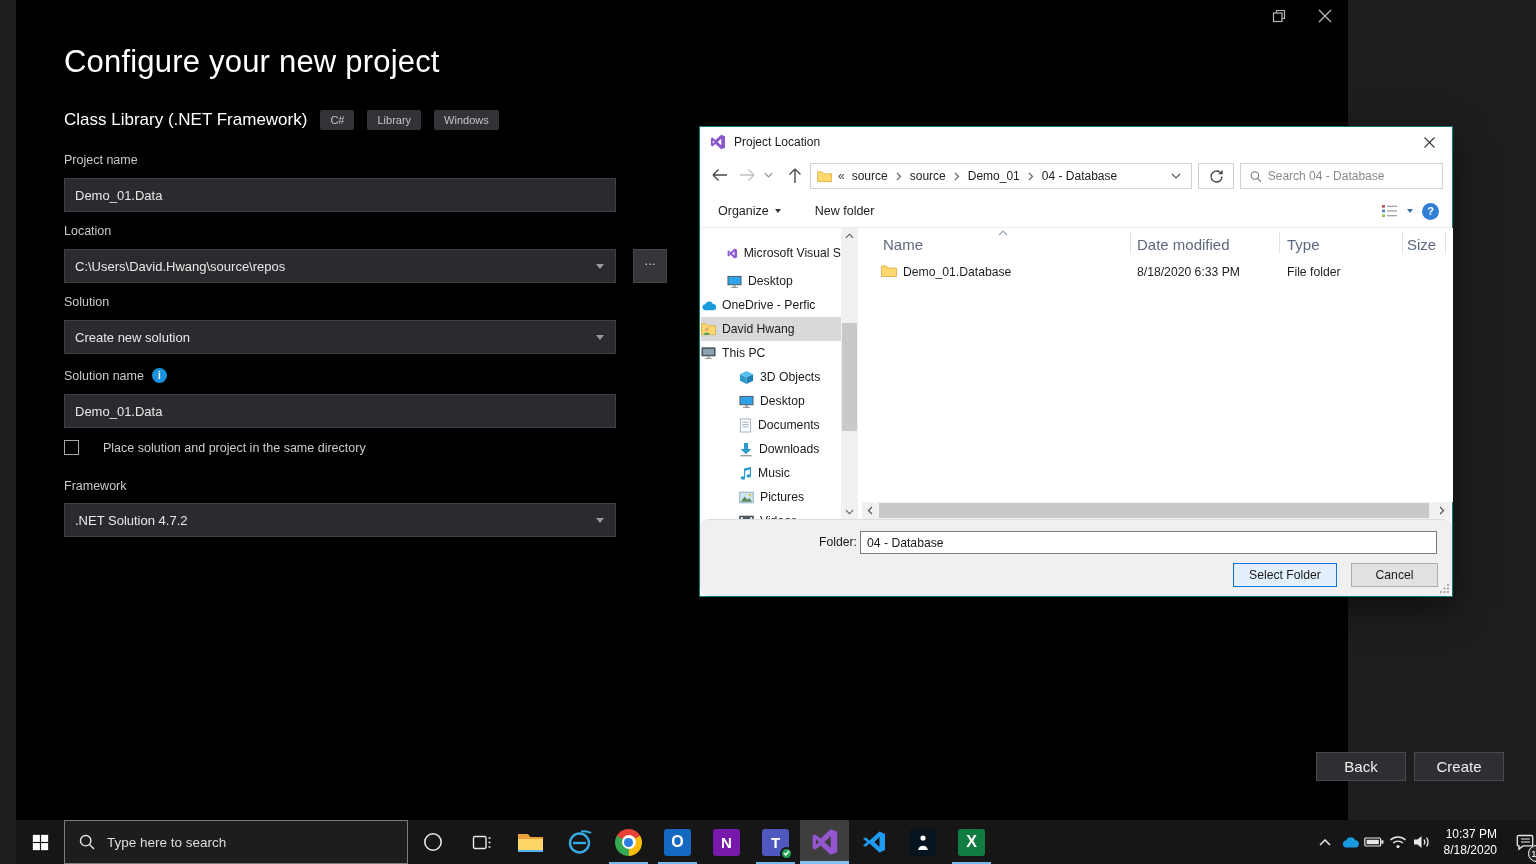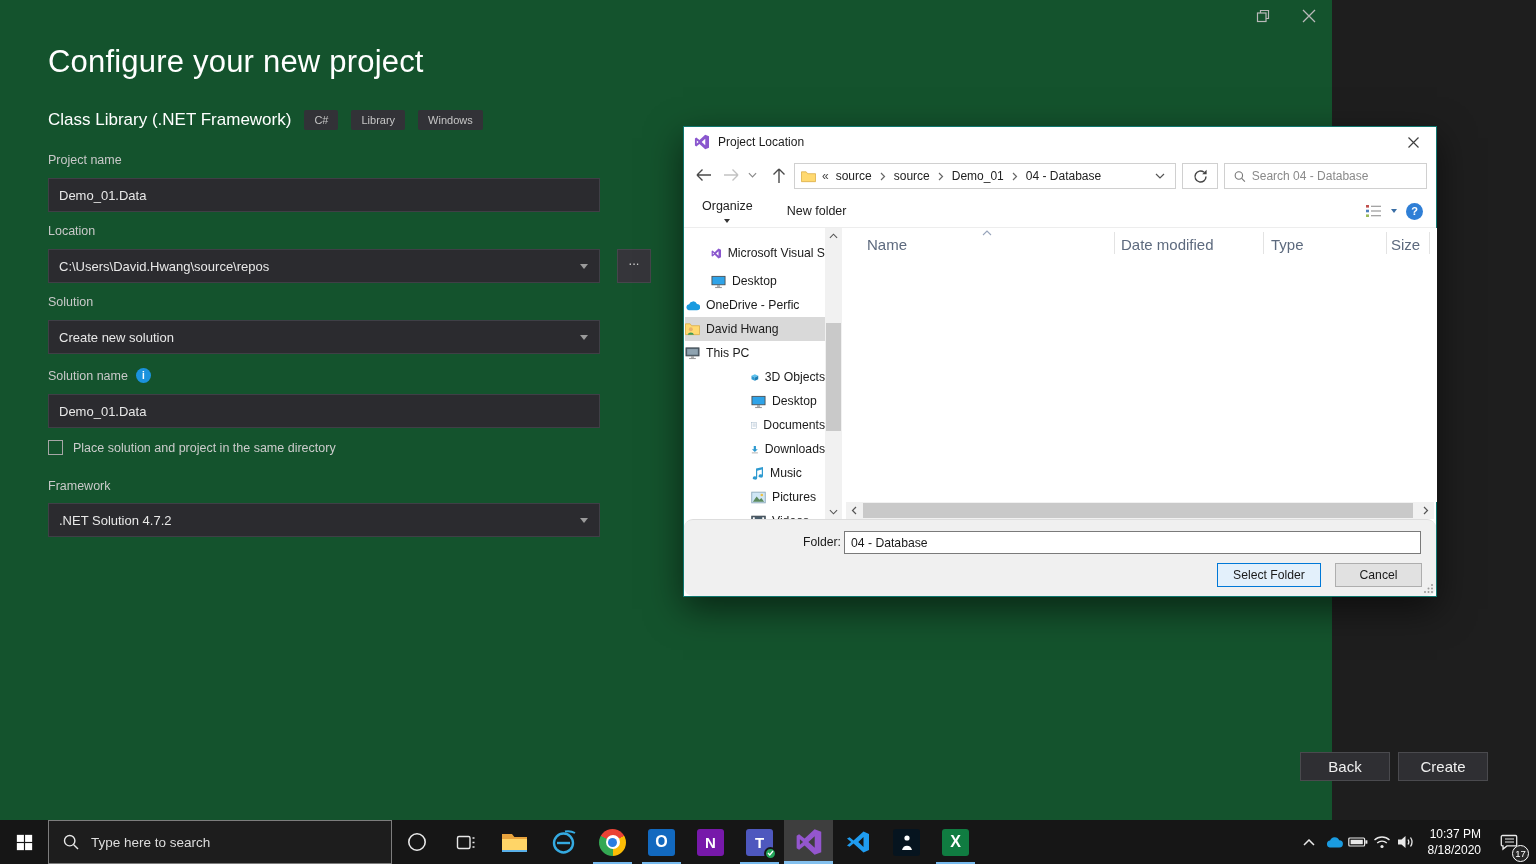--- a/index.html
+++ b/index.html
@@ -1,19 +1,19 @@
 <!DOCTYPE html>
 <html><head>
 <meta charset="utf-8">
 <style>
   * { margin:0; padding:0; box-sizing:border-box; }
   html,body { width:1536px; height:864px; overflow:hidden; background:#1e1e1e;
               font-family:"Liberation Sans", sans-serif; }
   .abs { position:absolute; }
-  #screen { position:relative; width:1332px; height:864px; background:#14532d; }
+  #screen { position:relative; width:1332px; height:864px; background:#000000;margin-left:16px; }
 
   
   .win-controls { position:absolute; top:0; right:0; display:flex; }
   .ctrl-btn { width:46px; height:32px; display:flex; align-items:center; justify-content:center; }
   .heading { position:absolute; left:48px; top:44px; font-size:31px; font-weight:normal;
              color:#ffffff; letter-spacing:.2px; }
   .subhead { position:absolute; left:48px; top:110px; display:flex; align-items:center; gap:13px; }
   .template-name { font-size:17px; color:#ffffff; }
   .tag { background:#323237; color:#c6c6c6; font-size:11px; padding:4px 10px; border-radius:2px; }
   .fld-label { position:absolute; left:48px; font-size:12.5px; color:#c9c9c9; display:flex;
@@ -24,21 +24,21 @@
   input.fld-box { outline:none; appearance:none; padding:0 10px; font-family:"Liberation Sans",sans-serif; }
   .combo-caret { position:absolute; right:11px; top:15px; width:0; height:0;
                  border-left:4px solid transparent; border-right:4px solid transparent;
                  border-top:5px solid #9b9b9b; }
   .browse-btn { position:absolute; left:617px; top:249px; width:34px; height:34px;
                 background:#35353a; border:1px solid #46464c; color:#cfcfcf; font-size:13px;
                 display:flex; align-items:flex-start; justify-content:center; line-height:22px; }
   .info-badge { width:15px; height:15px; border-radius:50%; background:#1b92dd; display:inline-flex;
                 align-items:center; justify-content:center; }
   .info-badge::after { content:"i"; color:#fff; font-size:10px; font-weight:bold; }
-  .chk-row { position:absolute; left:48px; top:440px; display:flex; align-items:center; gap:10px; }
+  .chk-row { position:absolute; left:48px; top:440px; display:flex; align-items:center; gap:24px; }
   .chk-box { width:15px; height:15px; border:1px solid #a6a6a6; background:transparent; }
   .chk-label { font-size:12.5px; color:#cccccc; }
   .dark-btn { position:absolute; top:752px; width:90px; height:29px; background:#2f2f33;
               border:1px solid #4a4a4e; color:#f0f0f0; font-size:15px; display:flex;
               align-items:center; justify-content:center; }
 
   
   .dialog { position:absolute; left:683px; top:126px; width:754px; height:471px; background:#ffffff;
             border:1px solid #0f766e; box-shadow:0 12px 34px rgba(0,0,0,.55); color:#1a1a1a; }
   .dlg-titlebar { position:absolute; top:0; left:0; width:100%; height:30px; display:flex;
@@ -58,35 +58,35 @@
   .refresh-box { position:absolute; left:498px; top:6px; width:36px; height:26px;
                  border:1px solid #d0d0d0; display:flex; align-items:center; justify-content:center; }
   .searchbox { position:absolute; left:540px; top:6px; width:203px; height:26px;
                border:1px solid #d0d0d0; display:flex; align-items:center; gap:6px; padding:0 9px; }
   .searchbox input { border:none; outline:none; width:100%; font-size:12px; color:#333;
                      font-family:"Liberation Sans",sans-serif; }
   .searchbox input::placeholder { color:#8a8a8a; }
   .dlg-toolbar { position:absolute; top:68px; left:0; width:100%; height:33px;
                  border-bottom:1px solid #ededed; display:flex; align-items:center;
                  font-size:12.5px; color:#222; }
-  .tb-organize { margin-left:18px; display:flex; align-items:center; gap:6px;flex-direction:column; }
+  .tb-organize { margin-left:18px; display:flex; align-items:center; gap:6px; }
   .tb-caret { width:0; height:0; border-left:3.5px solid transparent; border-right:3.5px solid transparent;
               border-top:4.5px solid #333; }
   .tb-newfolder { margin-left:34px; }
   .tb-right { position:absolute; right:13px; display:flex; align-items:center; gap:9px; }
   .help-circle { width:17px; height:17px; border-radius:50%; background:#2f7fd6; display:flex;
                  align-items:center; justify-content:center; }
   .help-circle::after { content:"?"; color:#fff; font-size:11px; font-weight:bold; }
 
   .tree { position:absolute; top:101px; left:1px; width:140px; height:291px; overflow:hidden;
           background:#fff; }
   .tree-row { position:absolute; left:0; right:0; height:24px; display:flex; align-items:center;
               gap:6px; font-size:12.2px; color:#1b1b1b; white-space:nowrap; overflow:hidden; }
   .tree-row.lvl0 { padding-left:26px; } .tree-row.lvl1 { }
-  .tree-row.lvl2 { padding-left:66px; }
+  .tree-row.lvl2 { padding-left:38px; }
   .tree-row.selected { background:#d9d9d9; }
   .tree-sb { position:absolute; top:101px; left:141px; width:17px; height:291px; background:#f1f1f1; }
   .tree-sb .thumb { position:absolute; left:1px; width:15px; top:95px; height:108px; background:#c9c9c9; }
   .sb-arrow { position:absolute; left:0; width:17px; height:15px; display:flex; align-items:center;
               justify-content:center; }
 
   .list { position:absolute; top:101px; left:162px; width:591px; height:274px; background:#fff; }
   .list-header { position:absolute; top:0; left:0; width:100%; height:29px; font-size:15px;
                  color:#5d6a7e; }
   .col-h { position:absolute; top:8px; } 
@@ -434,20 +434,29 @@
         </svg>
         <span class="col-h" style="left:21px">Name</span>
         <span class="col-h" style="left:275px">Date modified</span>
         <span class="col-h" style="left:425px">Type</span>
         <span class="col-h" style="left:545px">Size</span>
         <span class="col-div" style="left:268px"></span>
         <span class="col-div" style="left:417px"></span>
         <span class="col-div" style="left:540px"></span>
         <span class="col-div" style="left:583px"></span>
       </div>
+      <div class="list-row">
+        <svg class="abs" style="left:19px;top:5px" width="16" height="14" viewBox="0 0 16 13">
+          <path d="M0.5 1.5 h5 l1.6 2 h8.4 v8.5 h-15z" fill="#ffd970" stroke="#d9a940" stroke-width="0.8"></path>
+        </svg>
+        <span class="cell" style="left:41px">Demo_01.Database</span>
+        <span class="cell" style="left:275px">8/18/2020 6:33 PM</span>
+        <span class="cell" style="left:425px">File folder</span>
+        <span class="cell" style="left:545px"></span>
+      </div>
     </div>
 
     <div class="hscroll">
       <div class="hsb-arrow" style="left:0">
         <svg width="6" height="9" viewBox="0 0 6 9">
           <polyline points="5,1 1.5,4.5 5,8" fill="none" stroke="#555" stroke-width="1.2"></polyline>
         </svg>
       </div>
       <div class="thumb"></div>
       <div class="hsb-arrow" style="right:0">

